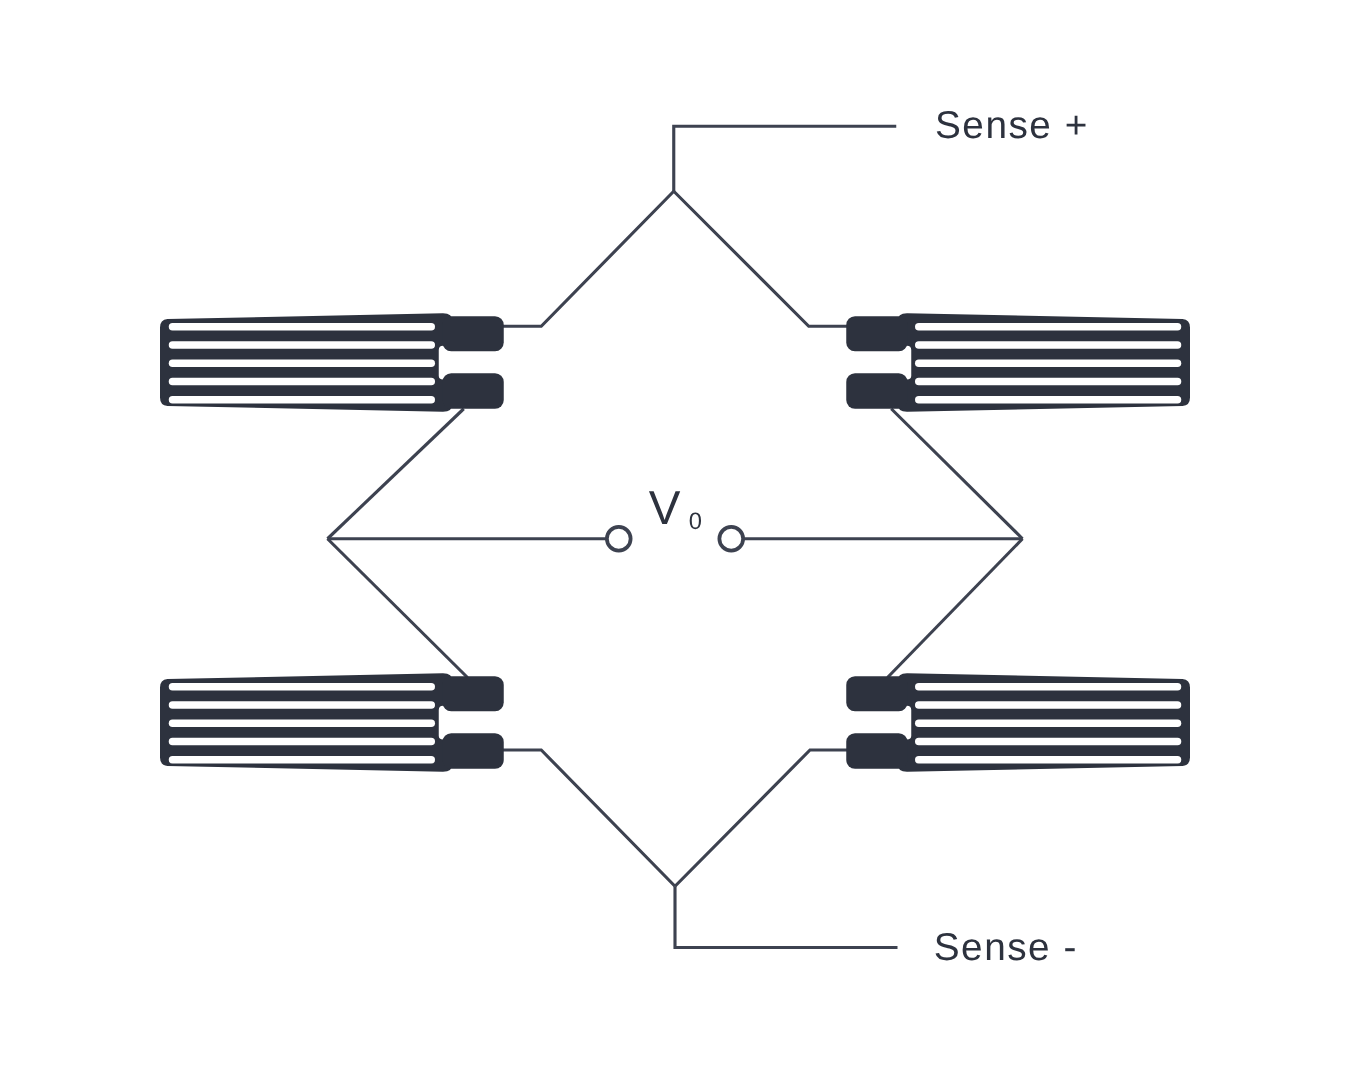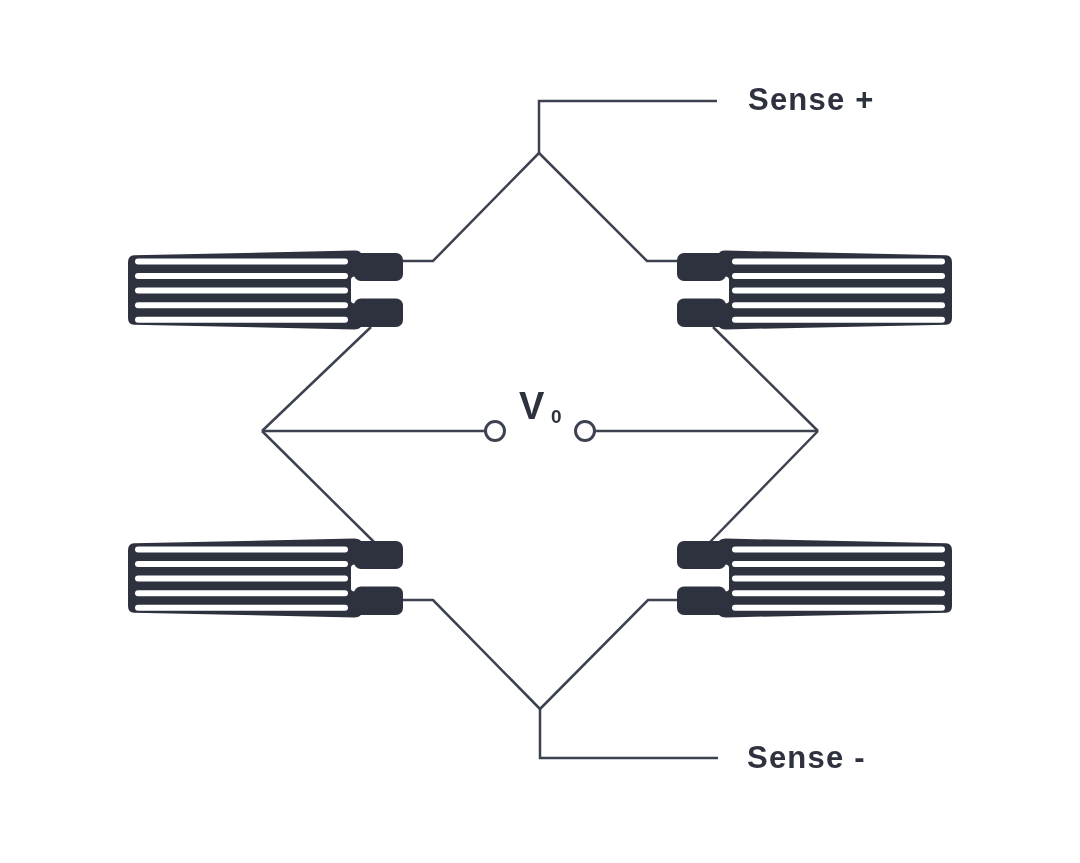--- a/index.html
+++ b/index.html
@@ -7,21 +7,20 @@
     padding: 0;
     background: var(--background, #ffffff);
   }
   .stage {
     position: relative;
     width: 1080px;
     height: 863px;
     background: var(--background, #ffffff);
     font-family: "Liberation Sans", sans-serif;
     overflow: hidden;
-    font-weight: bold;
   }
   svg { display: block; }
   .wire {
     fill: none;
     stroke: var(--wire, #3d4250);
     stroke-width: 2.5;
     stroke-linejoin: miter;
   }
   .terminal {
     fill: var(--background, #ffffff);

